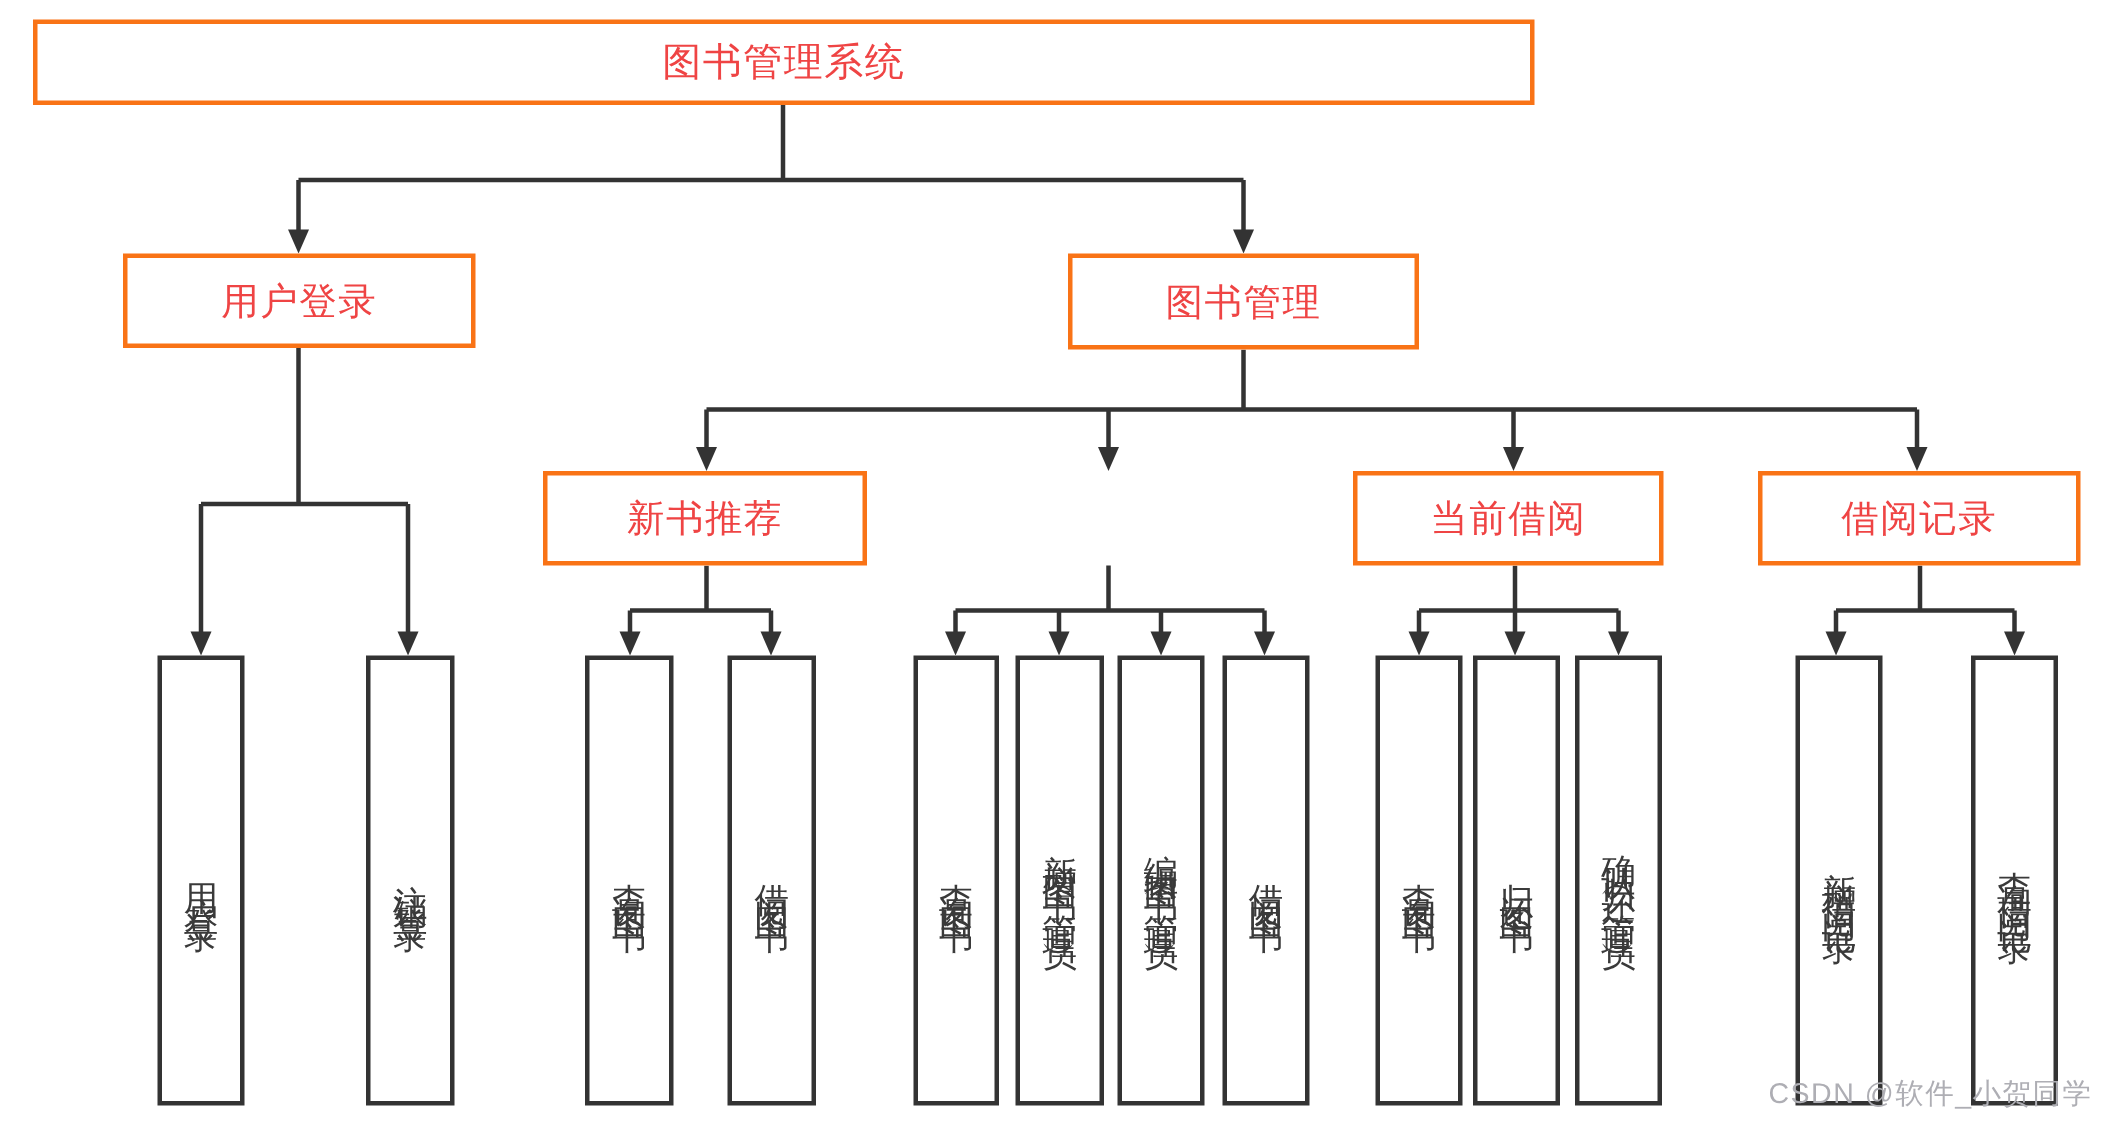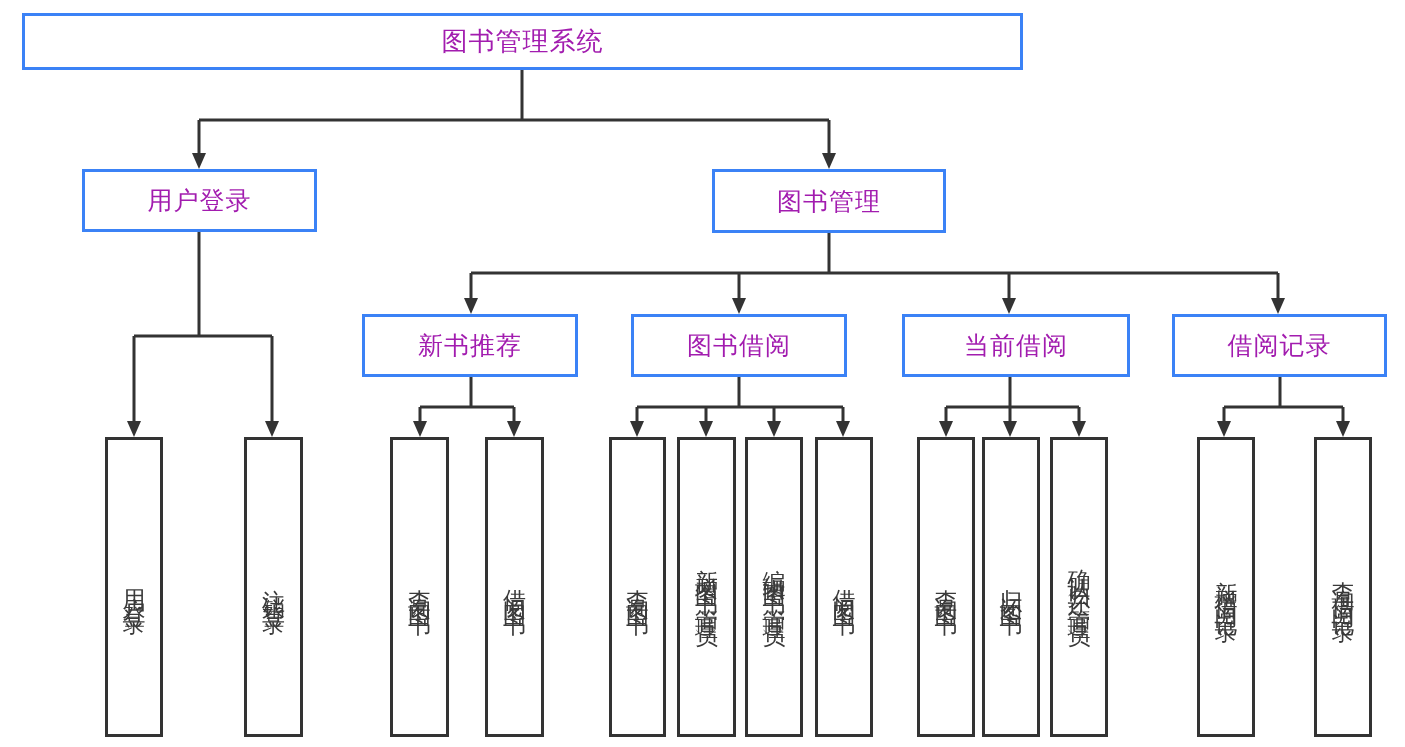--- a/index.html
+++ b/index.html
@@ -12,26 +12,26 @@
     overflow: hidden;
   }
   .connectors {
     position: absolute;
     left: 0; top: 0;
     width: 1405px; height: 747px;
   }
   .box {
     position: absolute;
     box-sizing: border-box;
-    border: 3px solid #3b82f6;
+    border: 3px solid #f97316;
     background: #ffffff;
     display: flex;
     align-items: center;
     justify-content: center;
-    color: #a21caf;
+    color: #ef4444;
     font-size: 25px;
     letter-spacing: 1px;
     white-space: nowrap;
   }
   .root-box { font-size: 26px; }
   .vbox {
     position: absolute;
     top: 437px;
     height: 300px;
     box-sizing: border-box;
@@ -104,22 +104,21 @@
       <polygon points="1336,421 1350,421 1343,437"></polygon>
     </g>
   </svg>
 
   <div class="box root-box" style="left:22px; top:13px; width:1001px; height:57px">图书管理系统</div>
 
   <div class="box" style="left:82px; top:169px; width:235px; height:63px">用户登录</div>
   <div class="box" style="left:362px; top:314px; width:216px; height:63px">新书推荐</div>
 
   <div class="box" style="left:712px; top:169px; width:234px; height:64px">图书管理</div>
-  <div class="box" style="left:631px; top:314px; width:216px; height:63px">图书借阅</div>
-  <div class="box" style="left:902px; top:314px; width:228px; height:63px">当前借阅</div>
+  <div class="box" style="left:902px; top:314px; width:207px; height:63px">当前借阅</div>
   <div class="box" style="left:1172px; top:314px; width:215px; height:63px">借阅记录</div>
 
   <div class="vbox" style="left:105px; width:58px">
     <span class="vtext">用户登录</span>
   </div>
   <div class="vbox" style="left:244px; width:59px">
     <span class="vtext">注销登录</span>
   </div>
 
   <div class="vbox" style="left:390px; width:59px">
@@ -152,14 +151,15 @@
     <span class="vtext">确认归还（管理员）</span>
   </div>
 
   <div class="vbox" style="left:1197px; width:58px">
     <span class="vtext">新增借阅记录</span>
   </div>
   <div class="vbox" style="left:1314px; width:58px">
     <span class="vtext">查询借阅记录</span>
   </div>
 
+  <div class="watermark">CSDN @软件_小贺同学</div>
 
 </div>
 
 </body></html>

